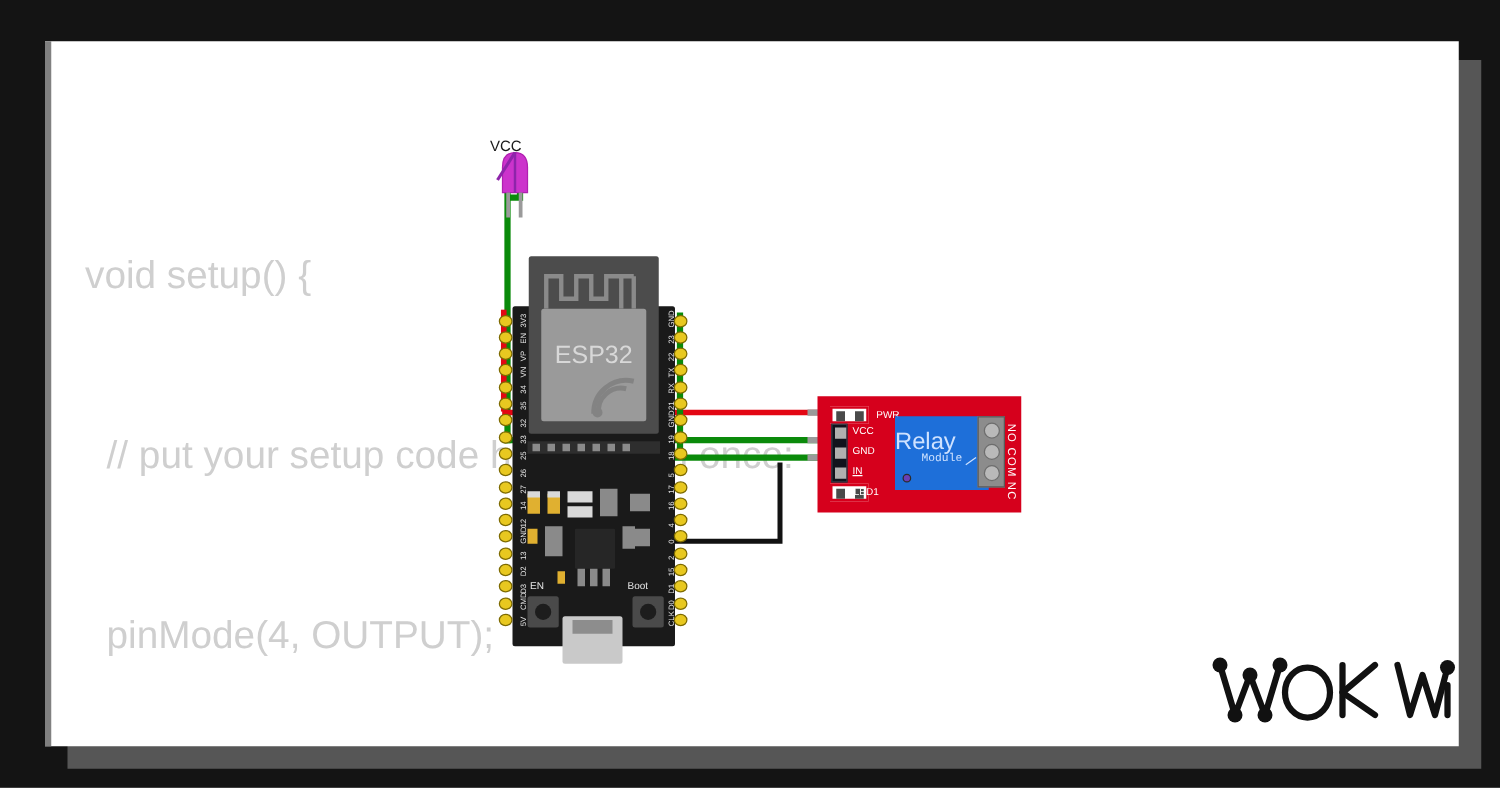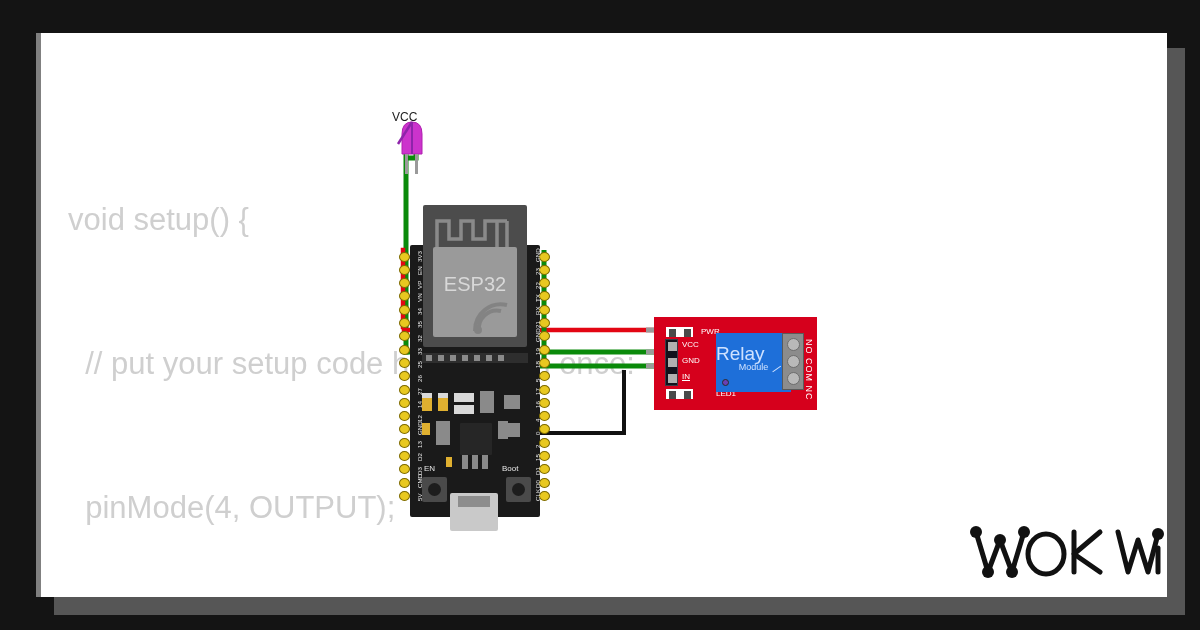--- a/index.html
+++ b/index.html
@@ -248,21 +248,21 @@
     font-size: 19px;
     font-family: "Liberation Sans", sans-serif;
   }
   .relay-blue .r-sub {
     position: absolute;
     left: 0; top: 29px;
     width: 75px;
     text-align: center;
     color: #cfe2ff;
     font-size: 9px;
-    font-family: Liberation Sans, sans-serif;
+    font-family: Liberation Mono, monospace;
   }
   .relay-blue .r-dot {
     position: absolute;
     left: 6px; top: 46px;
     width: 7px; height: 7px;
     border-radius: 50%;
     background: #6a3fb5;
     border: 1px solid #2b2b2b;
     box-sizing: border-box;
   }
@@ -642,21 +642,21 @@
     <div class="relay-header">
       <div class="relay-hpin" style="top:2px;"></div>
       <div class="relay-hpin" style="top:18px;"></div>
       <div class="relay-hpin" style="top:34px;"></div>
     </div>
     <span class="relay-lbl" style="left:28px;top:23px;">VCC</span>
     <span class="relay-lbl" style="left:28px;top:39px;">GND</span>
     <span class="relay-lbl" style="left:28px;top:55px;text-decoration:underline;">IN</span>
 
     <div class="relay-led" style="left:10px;top:70px;"></div>
-    <span class="relay-lbl" style="left:62px;top:72px;">LED1</span>
+    <span class="relay-lbl" style="left:29px;top:72px;">LED1</span>
 
     <div class="relay-blue">
       <div class="r-title">Relay</div>
       <div class="r-sub">Module</div>
       <div class="r-tick"></div>
       <div class="r-dot"></div>
     </div>
 
     <div class="relay-term">
       <div class="relay-screw" style="top:4px;"></div>

